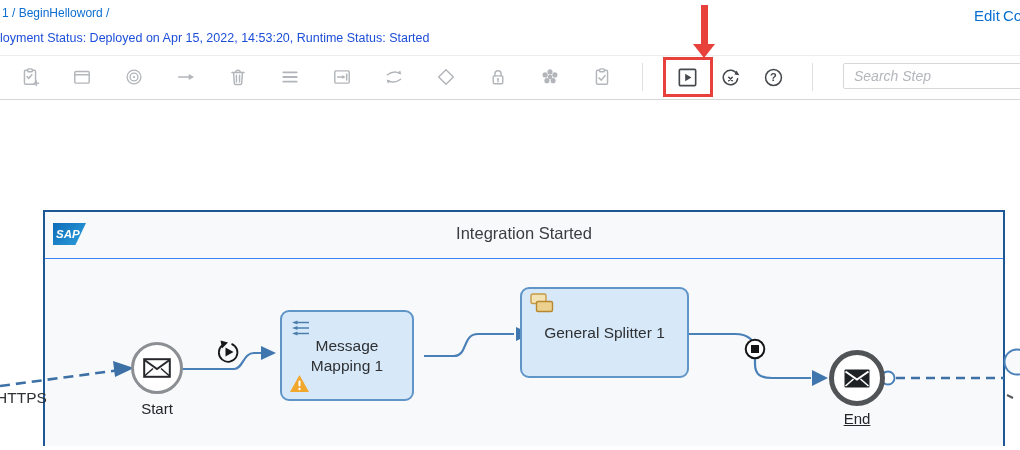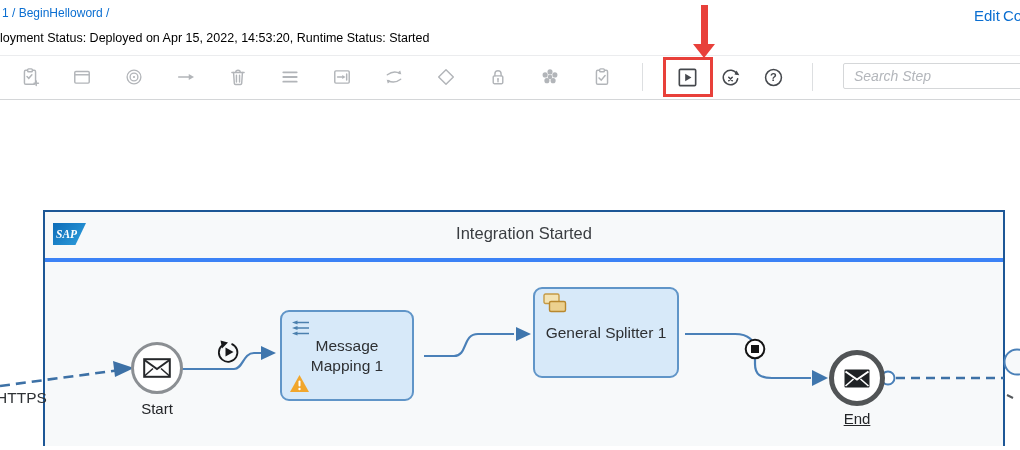--- a/index.html
+++ b/index.html
@@ -4,21 +4,21 @@
 <style>
   html,body{margin:0;padding:0;}
   body{
     position:relative;width:1020px;height:450px;overflow:hidden;
     background:#ffffff;font-family:"Liberation Sans",sans-serif;
     -webkit-font-smoothing:antialiased;
   }
   .abs{position:absolute;}
   
   .breadcrumb{left:2px;top:6px;font-size:12px;color:#0a6ed1;white-space:nowrap;cursor:pointer;}
-  .status-line{left:0px;top:31px;font-size:12.5px;color:#000000;white-space:nowrap;}
+  .status-line{left:0px;top:31px;font-size:12.5px;color:#1d4ed8;white-space:nowrap;}
   .hdr-link{top:7px;font-size:15px;color:#0a6ed1;cursor:pointer;white-space:nowrap;}
   
   .toolbar{left:0;top:55px;width:1020px;height:43px;background:#fff;
     border-top:1px solid #ebecee;border-bottom:1px solid #d4d6d8;}
   .tb-btn{position:absolute;top:4px;width:34px;height:34px;display:flex;align-items:center;
     justify-content:center;color:#b2b5b9;cursor:pointer;background:none;border:none;padding:0;}
   .tb-btn.on{color:#45484d;}
   .tb-sep{position:absolute;top:7px;width:1px;height:28px;background:#dddfe1;}
   .tb-btn svg{display:block;}
   svg text{font-family:"Liberation Sans",sans-serif;}
@@ -27,21 +27,21 @@
     padding:0 10px;font-size:14px;color:#32363a;outline:none;box-sizing:border-box;font-family:"Liberation Sans",sans-serif;}
   .search-input::placeholder{font-style:italic;color:#b3b6bb;}
   
   .ann-shaft{left:701px;top:5px;width:7px;height:39px;background:#e8403a;}
   .ann-head{left:693px;top:44px;width:0;height:0;border-left:11px solid transparent;
     border-right:11px solid transparent;border-top:14px solid #e8403a;}
   .ann-box{left:663px;top:57px;width:50px;height:40px;border:3px solid #e8403a;box-sizing:border-box;}
   
   .pool{left:43px;top:210px;width:962px;height:236px;box-sizing:border-box;
     border:2px solid #1d5796;border-bottom:none;background:#f7f9fa;z-index:1;}
-  .pool-header{position:absolute;left:0;top:0;width:100%;height:46px;border-bottom:4px solid #3b82f6;font-family:Liberation Serif, serif;}
+  .pool-header{position:absolute;left:0;top:0;width:100%;height:46px;border-bottom:1px solid #3b82f6;}
   .sap-logo{position:absolute;left:8px;top:11px;width:33px;height:22px;
     background:linear-gradient(135deg,#0d6cb8 0%,#2f9fdd 100%);
     clip-path:polygon(0 0,100% 0,68% 100%,0 100%);
     color:#fff;font-size:11.5px;font-weight:bold;font-style:italic;line-height:22px;padding-left:3px;box-sizing:border-box;}
   .pool-title{left:43px;top:224px;width:962px;text-align:center;font-size:16.5px;color:#3a3d41;z-index:2;}
   .edges{left:0;top:0;width:1020px;height:450px;z-index:2;pointer-events:none;}
   .node-box{z-index:3;background:#d7e9f9;border:2px solid #6095c8;border-radius:9px;box-sizing:border-box;
     display:flex;align-items:center;justify-content:center;cursor:pointer;}
   .node-box .lbl{text-align:center;font-size:15.5px;line-height:20px;color:#2e3033;}
   .evt{z-index:3;background:#fff;border-radius:50%;box-sizing:border-box;
@@ -237,21 +237,21 @@
     <polygon points="1,13.5 6.5,11.6 6.5,15.4" fill="#4b80ae"></polygon>
   </svg>
   <svg class="corner-icon" style="left:7px;top:62px;" width="21" height="19" viewBox="0 0 21 19">
     <polygon points="10.5,1 20,18 1,18" fill="#f1a62c"></polygon>
     <rect x="9.5" y="6.5" width="2" height="6" rx="1" fill="#ffffff"></rect>
     <circle cx="10.5" cy="15" r="1.2" fill="#ffffff"></circle>
   </svg>
   <div class="lbl" style="width:95px;">Message Mapping 1</div>
 </div>
 
-<div class="abs node-box" style="left:533px;top:287px;width:146px;height:91px;justify-content:center;">
+<div class="abs node-box" style="left:520px;top:287px;width:169px;height:91px;justify-content:center;">
   <svg class="corner-icon" style="left:8px;top:4px;" width="26" height="23" viewBox="0 0 26 23">
     <rect x="1" y="1" width="15" height="9.5" rx="1.5" fill="#f3e3b4" stroke="#c59a45" stroke-width="1.4"></rect>
     <rect x="6.5" y="8.5" width="16" height="10" rx="1.5" fill="#ecd08e" stroke="#b8882f" stroke-width="1.4"></rect>
   </svg>
   <div class="lbl" style="width:132px;">General Splitter 1</div>
 </div>
 
 <div class="abs evt" style="left:829px;top:350px;width:56px;height:56px;border:5px solid #515456;">
   <svg width="26" height="19" viewBox="0 0 26 19">
     <rect x="0.5" y="0.5" width="25" height="18" rx="1" fill="#1f2225"></rect>

